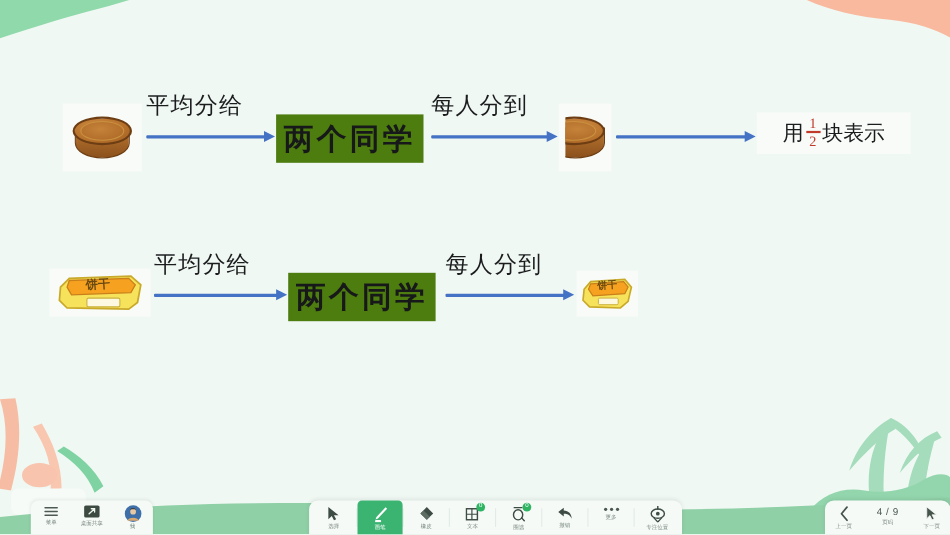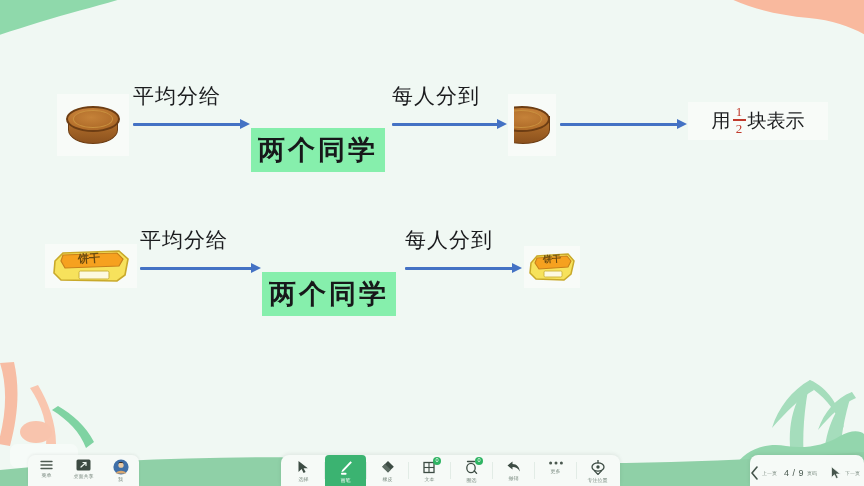--- a/index.html
+++ b/index.html
@@ -88,23 +88,23 @@
     position:absolute; inset:0;
   }
   .biscuit .lbl {
     position:absolute; color:#6a4a10; font-weight:bold;
     font-family:"Liberation Serif","DejaVu Serif",serif;
     transform:rotate(-4deg); letter-spacing:0px; white-space:nowrap;
   }
 
   
   .txtbox {
-    background:#86efac;
+    background:#4d7c0f;
     font-family:"Liberation Serif","DejaVu Serif",serif;
-    font-weight:bold; color:#17181a; white-space:nowrap;margin-top:24px;
+    font-weight:bold; color:#17181a; white-space:nowrap;
   }
 
   
   .arrow { position:absolute; height:12px; }
   .arrow .shaft {
     position:absolute; left:0; top:5px; height:2.5px; background:#4472c4; border-radius:1px;
   }
   .arrow .head {
     position:absolute; top:1px; width:0; height:0;
     border-top:5px solid transparent; border-bottom:5px solid transparent;
@@ -175,21 +175,21 @@
   }
   .tool-sep { width:1px; height:17px; background:#e2ece6; margin-top:7px; }
 
   #pager {
     position:absolute; right:0px; bottom:0; height:31px;
     background:#f6faf7; border-radius:8px 8px 0 0;
     display:flex; align-items:flex-start;
     box-shadow:0 -1px 4px rgba(0,0,0,.08);
   }
   .pg {
-    height:31px; display:flex; flex-direction:row;
+    height:31px; display:flex; flex-direction:column;
     align-items:center; justify-content:flex-start; padding-top:5px; gap:3px;
   }
   .pg .plabel { font-size:5px; color:#7d8d83; line-height:1; }
   #pg-prev, #pg-next { width:34px; }
   #pg-count { width:46px; }
   #pg-count .cnt { font-size:9px; color:#4a5a51; letter-spacing:.5px; }
 
   svg { display:block; }
 </style>
 </head>

